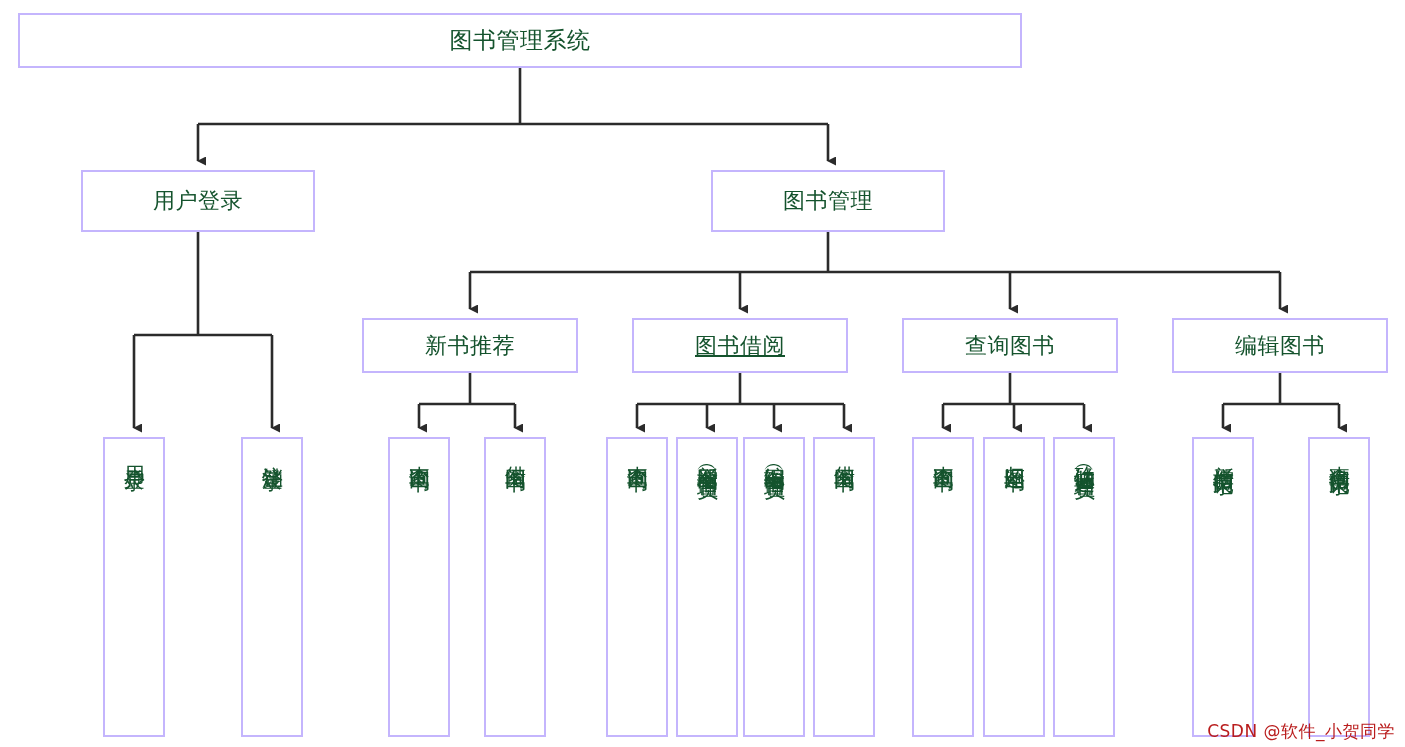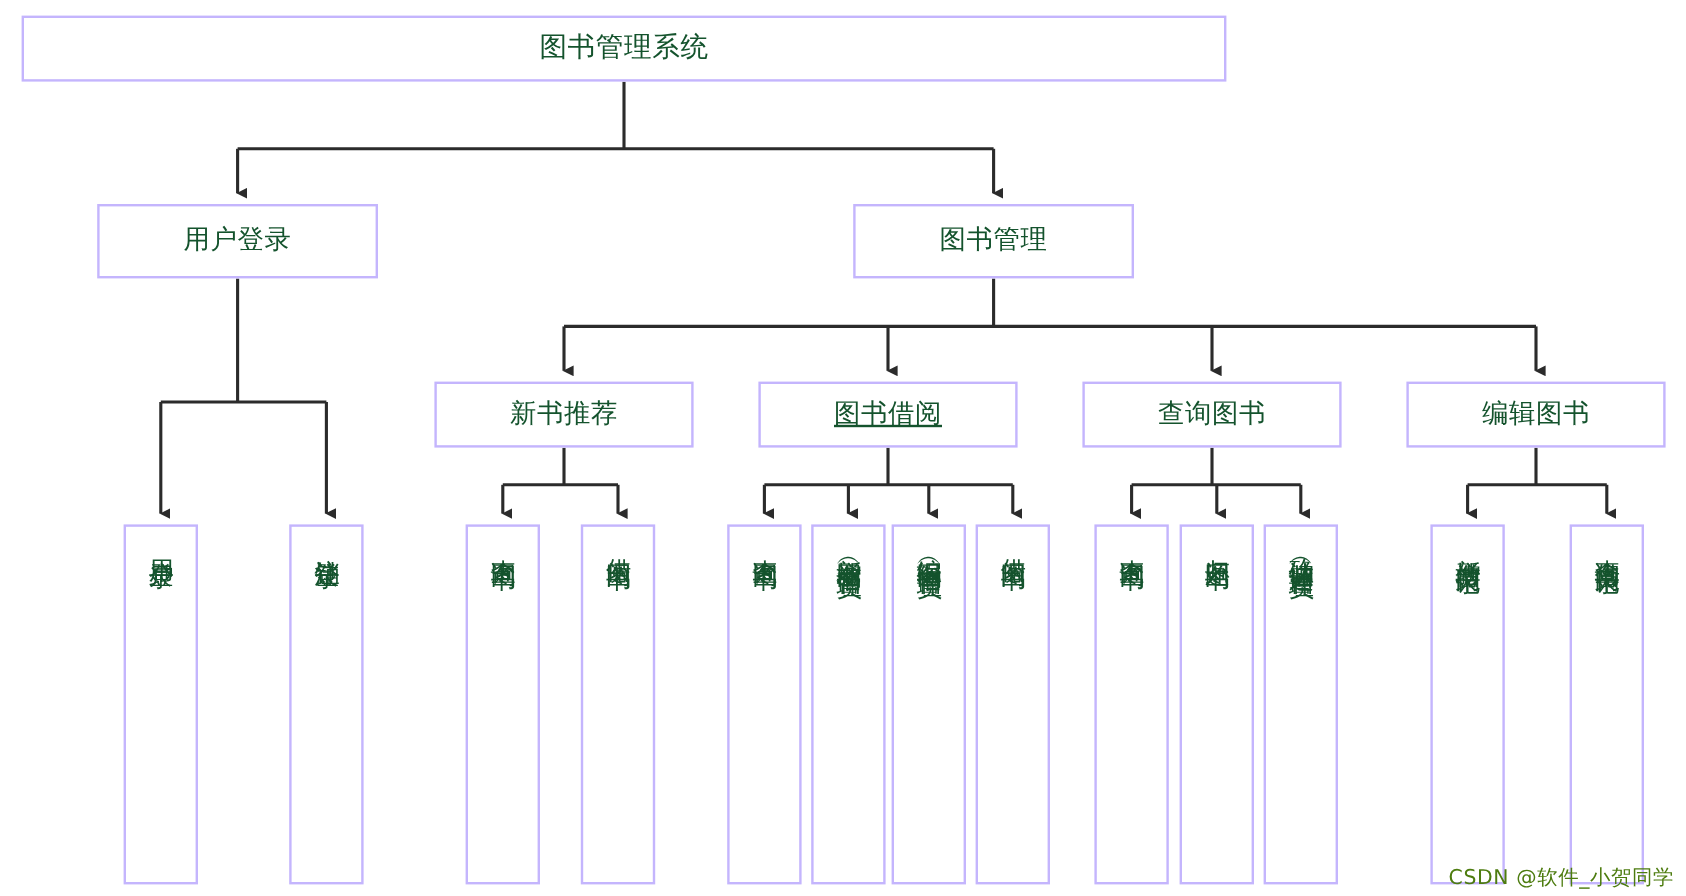--- a/index.html
+++ b/index.html
@@ -58,21 +58,21 @@
     writing-mode: vertical-rl;
     text-orientation: upright;
     letter-spacing: 2px;
     line-height: 1;
   }
   #watermark {
     position: absolute;
     right: 10px;
     bottom: 4px;
     font-size: 17px;
-    color: #4d7c0f;
+    color: #b91c1c;
     white-space: nowrap;
     z-index: 5;
     letter-spacing: 0.5px;
   }
 </style>
 </head>
 <body>
 
 <div id="diagram-root">
 

